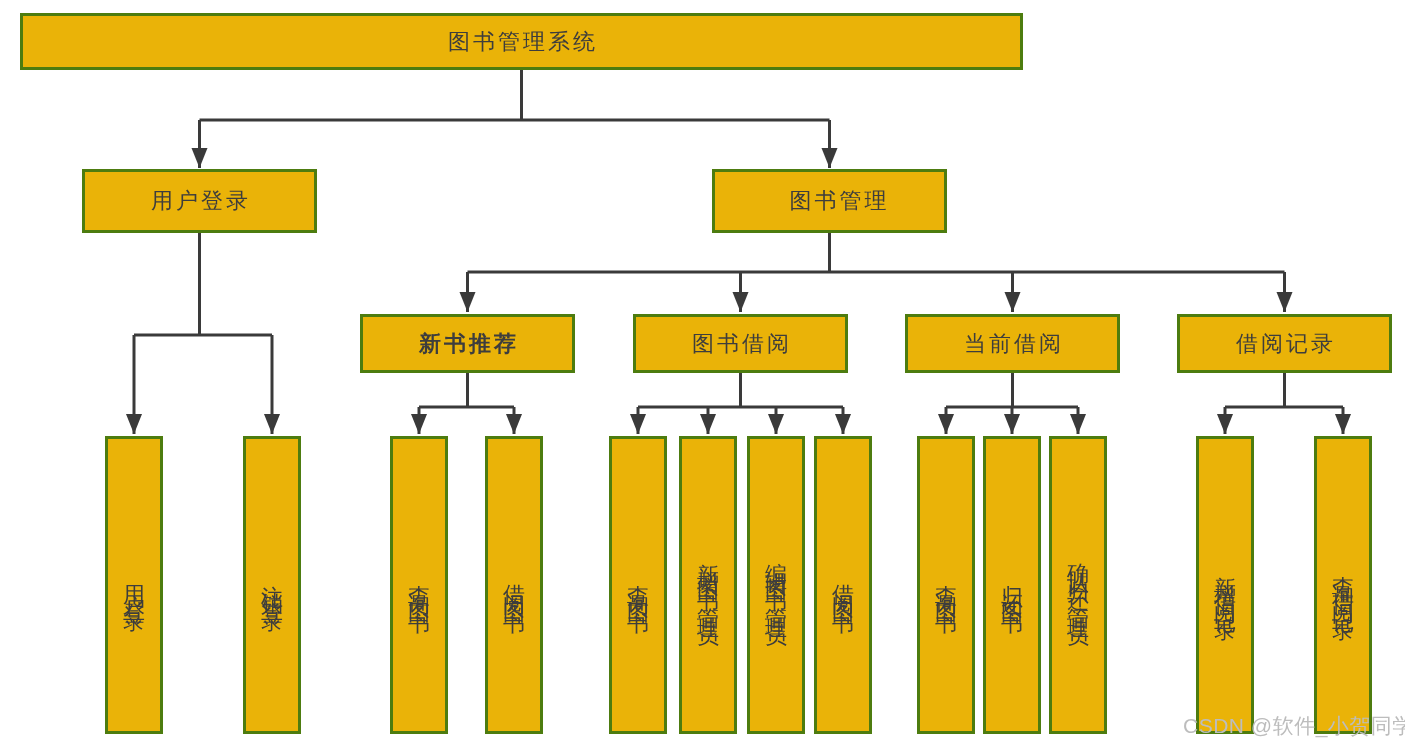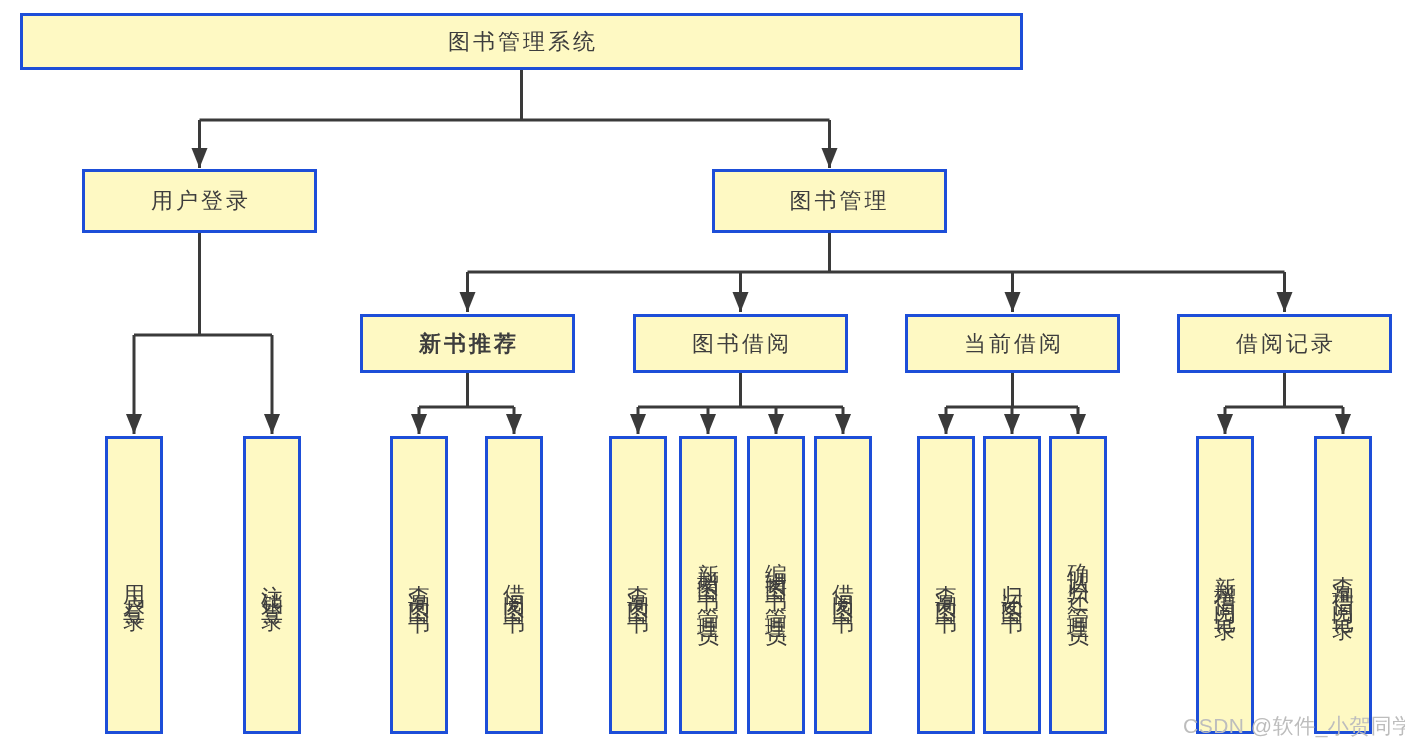--- a/index.html
+++ b/index.html
@@ -11,22 +11,22 @@
     background: #ffffff;
     overflow: hidden;
     color: #3d3d3d;
   }
   .connectors { position: absolute; left: 0; top: 0; }
   .connectors path.cline { stroke: #3a3a3a; stroke-width: 3; fill: none; }
   .connectors path.ahead { fill: #3a3a3a; stroke: none; }
   .node {
     position: absolute;
     box-sizing: border-box;
-    border: 3px solid #1d4ed8;
-    background: #fef9c3;
+    border: 3px solid #4d7c0f;
+    background: #eab308;
     display: flex;
     align-items: center;
     justify-content: center;
     line-height: 1;
   }
   .hnode {
     font-size: 22px;
     letter-spacing: 3px;
     padding-left: 3px; 
   }

